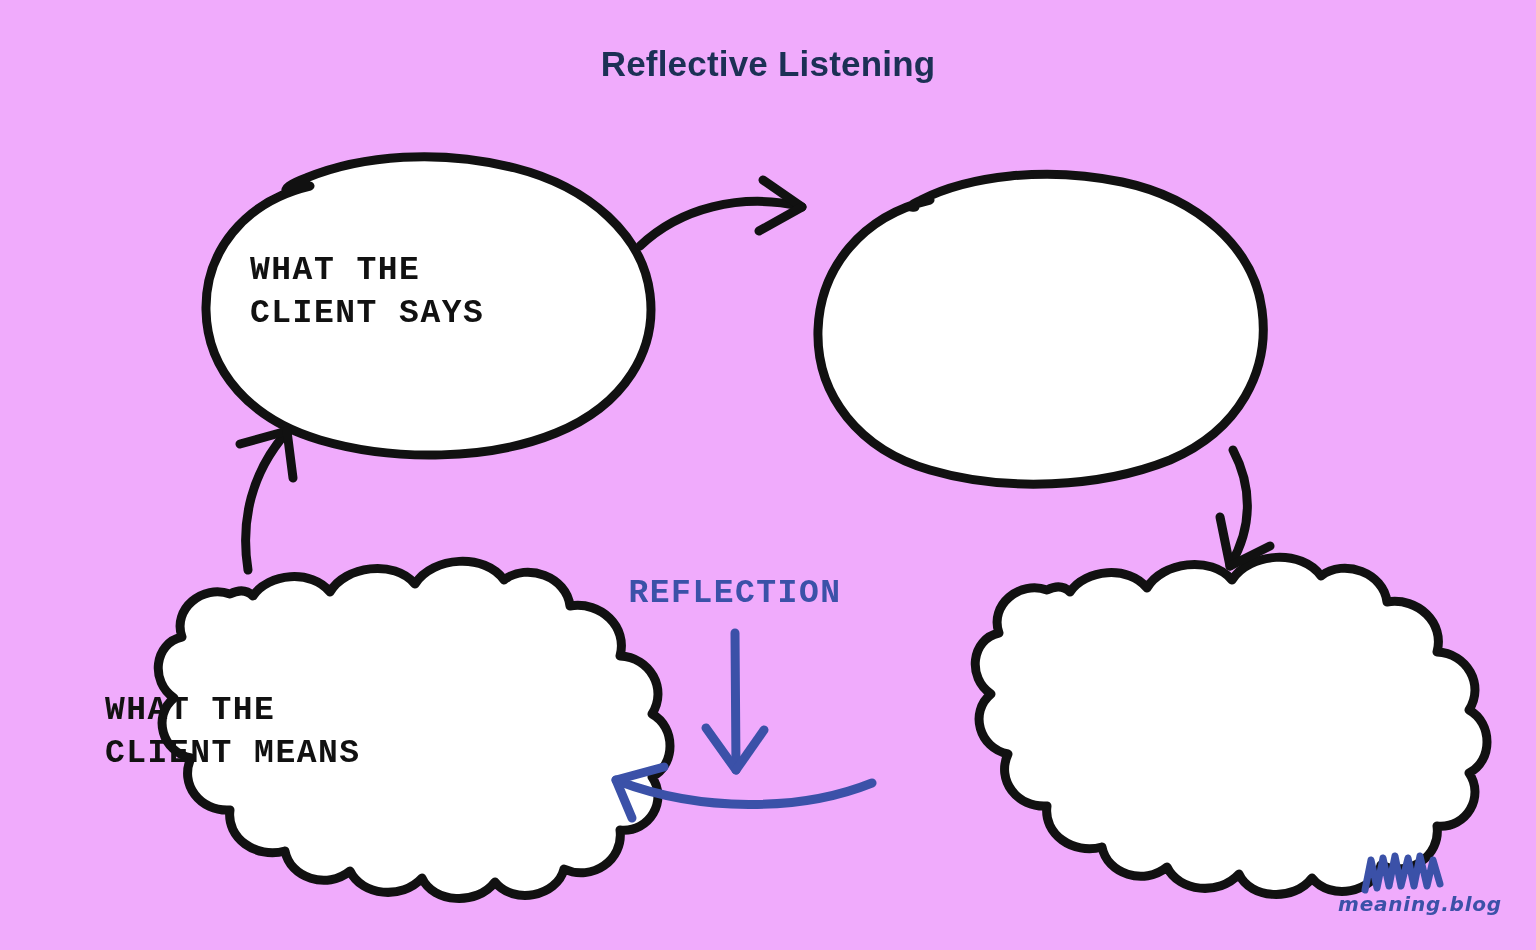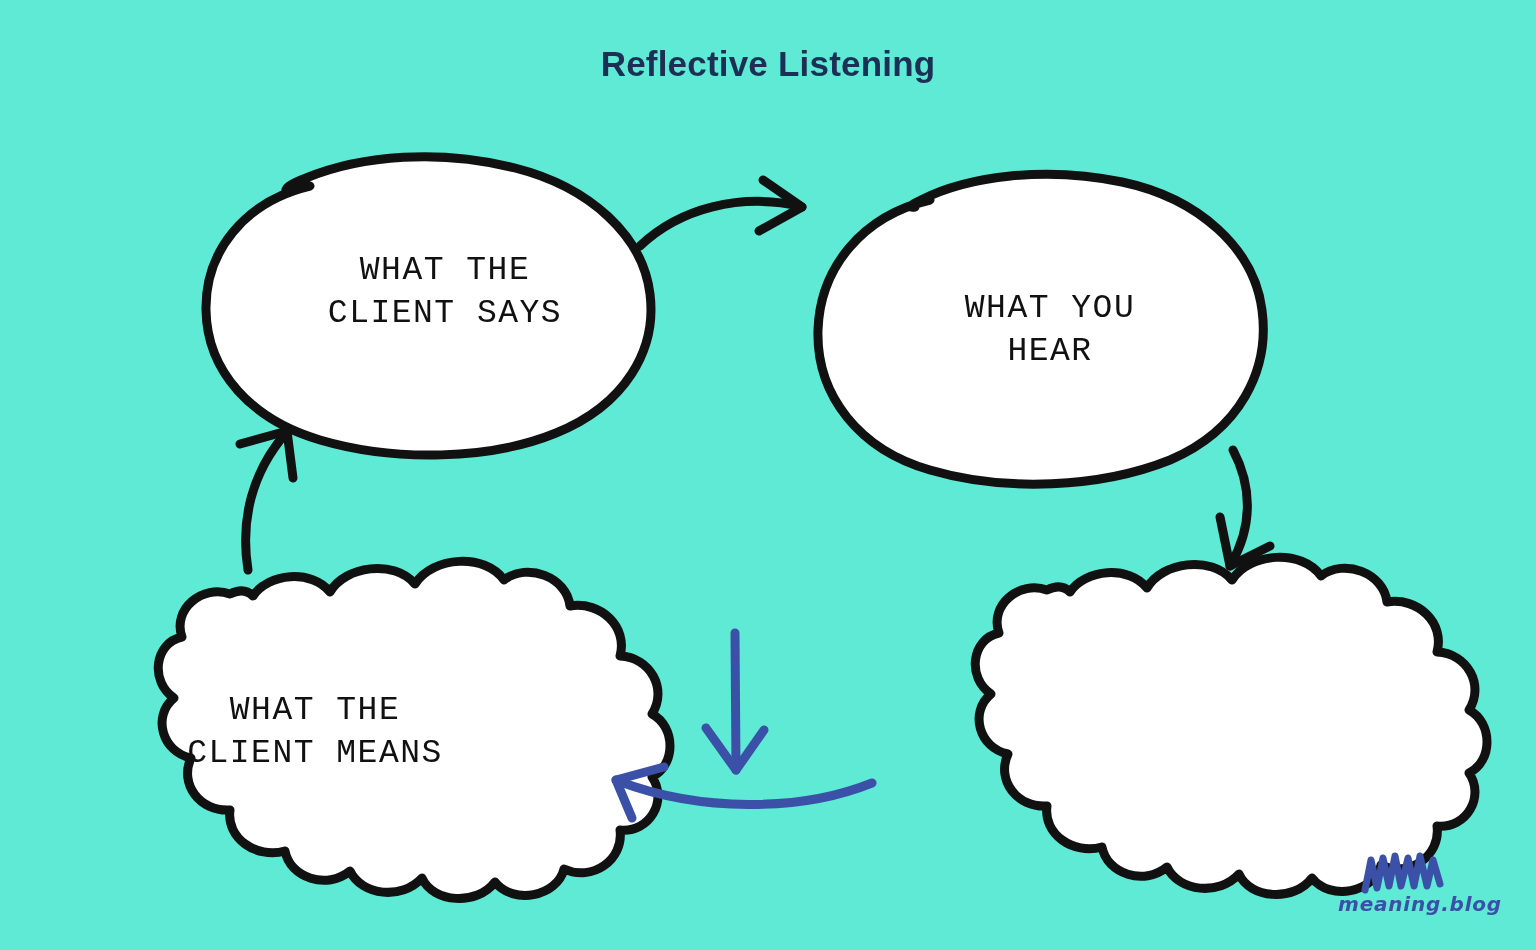--- a/index.html
+++ b/index.html
@@ -8,21 +8,21 @@
     padding: 0;
     background: #ffffff;
   }
   body {
     font-family: "Liberation Sans", sans-serif;
   }
   #canvas {
     position: relative;
     width: 1536px;
     height: 950px;
-    background: #5eead4;
+    background: #f0abfc;
     overflow: hidden;
   }
   #diagram-svg {
     position: absolute;
     top: 0;
     left: 0;
     width: 1536px;
     height: 950px;
   }
   .page-title {
@@ -33,24 +33,23 @@
     text-align: center;
     font-family: "Liberation Sans", sans-serif;
     font-size: 35px;
     font-weight: bold;
     letter-spacing: 0.2px;
     color: #1c3055;
     white-space: pre;
   }
   .node-label {
     position: absolute;
-    text-align: center;
     font-family: "Liberation Mono", "DejaVu Sans Mono", monospace;
     color: #111111;
-    font-weight: normal;
+    font-weight: bold;
     letter-spacing: 1.5px;
     line-height: 1.30;
     white-space: pre-line;
     pointer-events: none;
   }
   #label-client-says {
     left: 250px;
     top: 250px;
     width: 390px;
     font-size: 33px;
@@ -217,23 +216,22 @@
                L 1371 860 L 1377 888 L 1383 858 L 1389 886
                L 1395 856 L 1401 886 L 1408 858 L 1414 886
                L 1420 856 L 1427 886 L 1433 860 L 1440 884" fill="none" stroke="#3b51a8" stroke-width="7" stroke-linecap="round" stroke-linejoin="round"></path>
     </g>
 
   </svg>
 
   <div class="node-label" id="label-client-says">WHAT THE
 CLIENT SAYS</div>
 
-  <div class="node-label" id="label-you-hear">WHAT YOU
-HEAR</div>
 
   <div class="node-label" id="label-client-means">WHAT THE
 CLIENT MEANS</div>
 
 
+  <div id="label-reflection">REFLECTION</div>
 
   <div id="logo-wordmark">meaning.blog</div>
 
 </div>
 
 </body></html>

